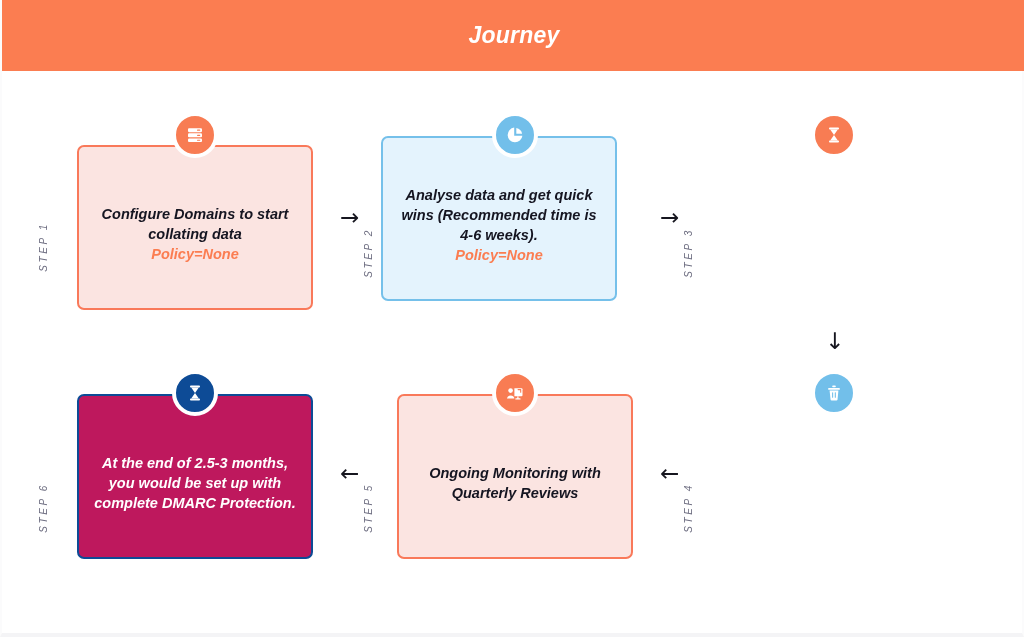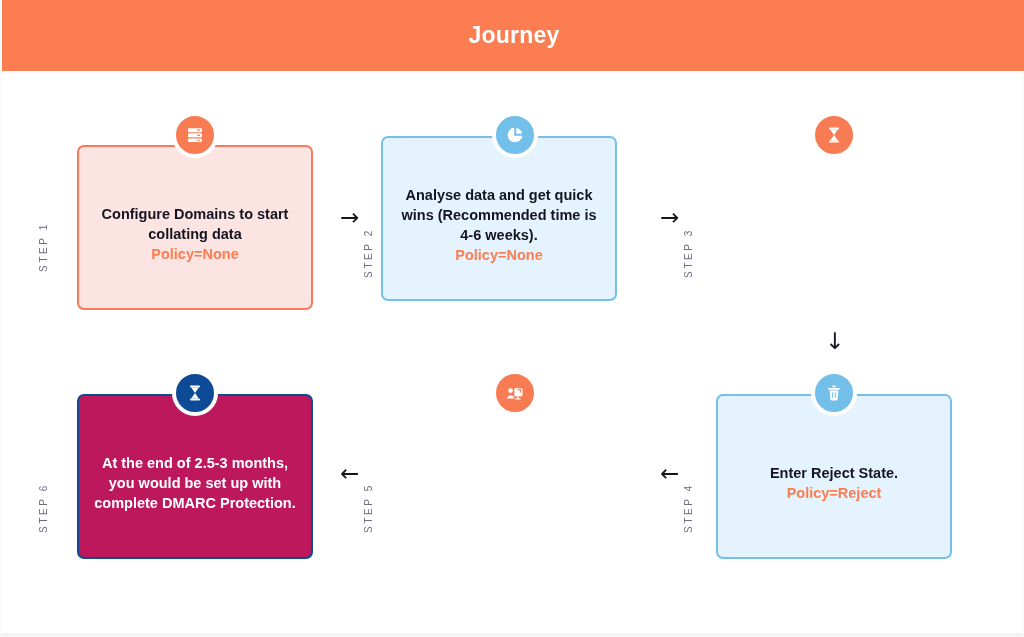--- a/index.html
+++ b/index.html
@@ -16,20 +16,21 @@
   }
   #canvas {
     position: relative;
     width: 1024px;
     height: 637px;
     background: #ffffff;
     box-sizing: border-box;
     border-bottom: 4px solid #f4f4f6;
     border-left: 2px solid #fbfbfc;
     border-right: 2px solid #fbfbfc;
+    font-style: italic;
   }
 
   
   #header-banner {
     position: absolute;
     left: 0;
     top: 0;
     width: 1024px;
     height: 71px;
     background: #fb7d51;
@@ -189,41 +190,40 @@
   <div class="icon-badge icon-blue" style="left:809px; top:370px;">
     <svg width="20" height="20" viewBox="0 0 20 20" aria-hidden="true">
       <rect x="4.1" y="4.9" width="11.8" height="1.9" rx="0.9" fill="#ffffff"></rect>
       <rect x="8.2" y="2.6" width="3.6" height="1.7" rx="0.8" fill="#ffffff"></rect>
       <path d="M5.6 7.4 h8.8 l-0.85 9.1 a1.1 1.1 0 0 1 -1.1 1 h-4.8 a1.1 1.1 0 0 1 -1.1 -1 Z" fill="#ffffff"></path>
       <rect x="8.1" y="9.2" width="1.05" height="5.6" rx="0.5" fill="#72bfea"></rect>
       <rect x="10.8" y="9.2" width="1.05" height="5.6" rx="0.5" fill="#72bfea"></rect>
     </svg>
   </div>
 
-  <div class="card card-blue" style="left:714px; top:394px;">
-    <div class="card-text">
-      <span>Enter Reject State.</span>
-      <span class="card-policy">Policy=Reject</span>
-    </div>
-  </div>
 
   <div class="arrow" style="left:658px; top:462px;">←</div>
   <div class="step-label" style="left:361px; top:483px;">STEP 5</div>
 
   <div class="icon-badge icon-orange" style="left:490px; top:370px;">
     <svg width="20" height="20" viewBox="0 0 20 20" aria-hidden="true">
       <path d="M9.4 5.2 h7.1 a1 1 0 0 1 1 1 v6.1 a1 1 0 0 1 -1 1 h-7.1 Z" fill="#ffffff"></path>
       <rect x="12.3" y="13.3" width="1.2" height="2.6" rx="0.5" fill="#ffffff"></rect>
       <rect x="10.3" y="15.3" width="5.3" height="1.3" rx="0.6" fill="#ffffff"></rect>
       <circle cx="5.6" cy="7.6" r="2.3" fill="#ffffff"></circle>
       <path d="M1.9 15.6 a3.8 3.8 0 0 1 7.5 0 Z" fill="#ffffff"></path>
       <path d="M13.1 6.6 h2.6 v2.6" fill="none" stroke="#f87c53" stroke-width="1.1" stroke-linecap="round" stroke-linejoin="round"></path>
     </svg>
   </div>
 
+  <div class="card card-pink" style="left:395px; top:394px;">
+    <div class="card-text">
+      <span>Ongoing Monitoring with Quarterly Reviews</span>
+    </div>
+  </div>
 
   <div class="arrow" style="left:338px; top:462px;">←</div>
 
   <div class="step-label" style="left:36px; top:483px;">STEP 6</div>
 
   <div class="icon-badge icon-navy" style="left:170px; top:370px;">
     <svg width="20" height="20" viewBox="0 0 20 20" aria-hidden="true">
       <rect x="5" y="2.6" width="10" height="1.9" rx="0.9" fill="#ffffff"></rect>
       <rect x="5" y="15.5" width="10" height="1.9" rx="0.9" fill="#ffffff"></rect>
       <path d="M6.2 4.5 h7.6 L10 10 Z" fill="#ffffff"></path>

